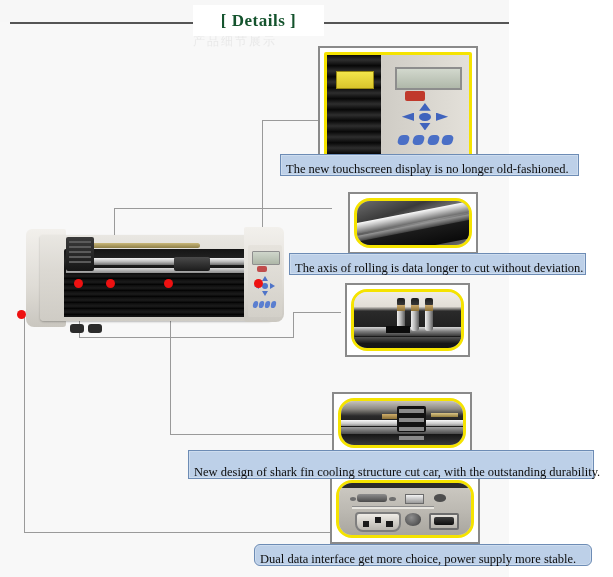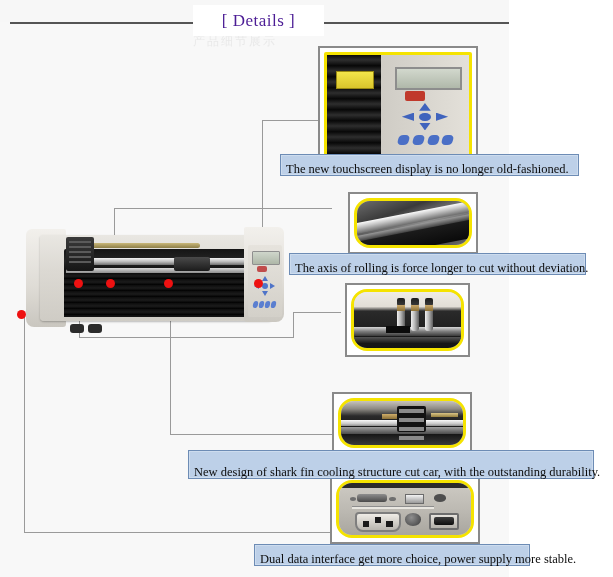--- a/index.html
+++ b/index.html
@@ -53,22 +53,22 @@
     height: 31px;
     background: #ffffff;
     display: flex;
     align-items: center;
     justify-content: center;
     z-index: 5;
   }
   .title-chip span {
     font-family: "Liberation Serif", serif;
     font-size: 17px;
-    font-weight: normal;
-    color: #4c1d95;
+    font-weight: bold;
+    color: #14532d;
     letter-spacing: .5px;
     white-space: nowrap;
   }
   .title-ghost {
     position: absolute;
     left: 193px;
     top: 33px;
     width: 150px;
     height: 14px;
     font-family: "Liberation Serif", serif;
@@ -647,25 +647,25 @@
           </div>
       </div>
     </div>
   </div>
 
   <div class="callout" style="left:280px; top:154px; width:299px; height:22px;">
     <span>The new touchscreen display is no longer old-fashioned.</span>
   </div>
 
   <div class="callout" style="left:289px; top:253px; width:297px; height:22px;">
-    <span>The axis of rolling is force longer to cut without deviation.</span>
+    <span>The axis of rolling is data longer to cut without deviation.</span>
   </div>
 
 
   <div class="callout" style="left:188px; top:450px; width:406px; height:29px;">
     <span>New design of shark fin cooling structure cut car, with the outstanding durability.</span>
   </div>
 
-  <div class="callout" style="left:254px; top:544px; width:276px; height:22px;">
+  <div class="callout" style="left:254px; top:544px; width:338px; height:22px;border-radius:6px;">
     <span>Dual data interface get more choice, power supply more stable.</span>
   </div>
 
 </div>
 
 </body></html>

